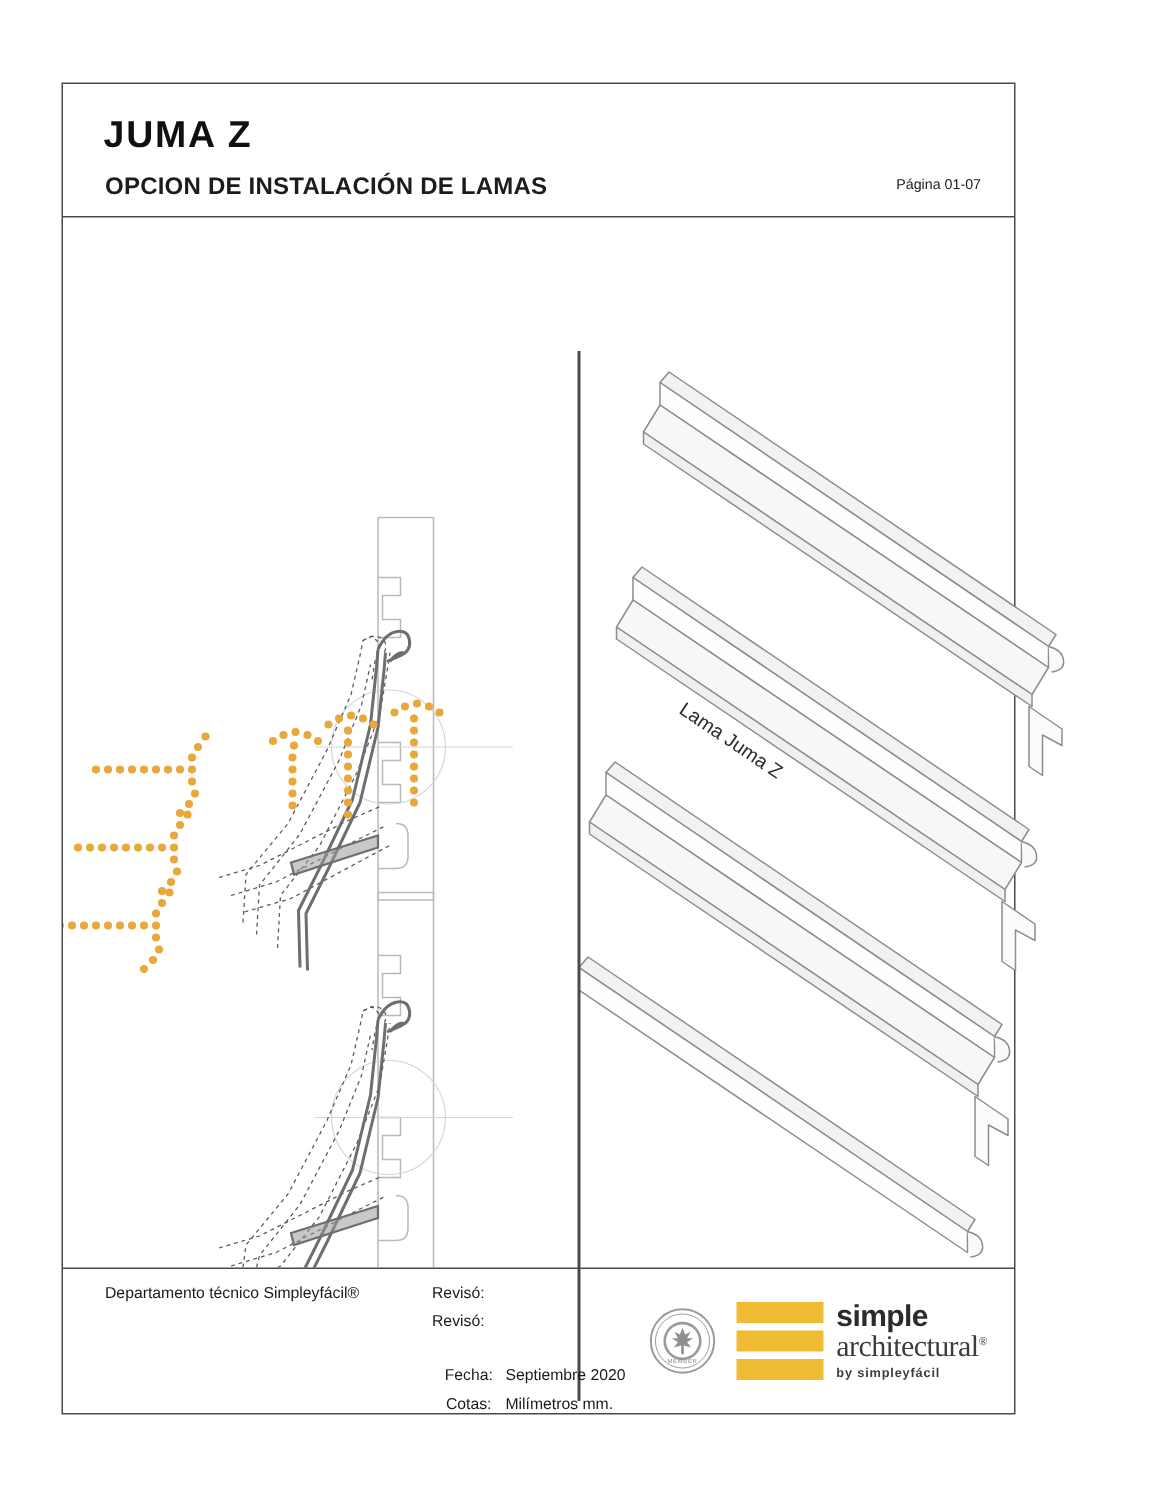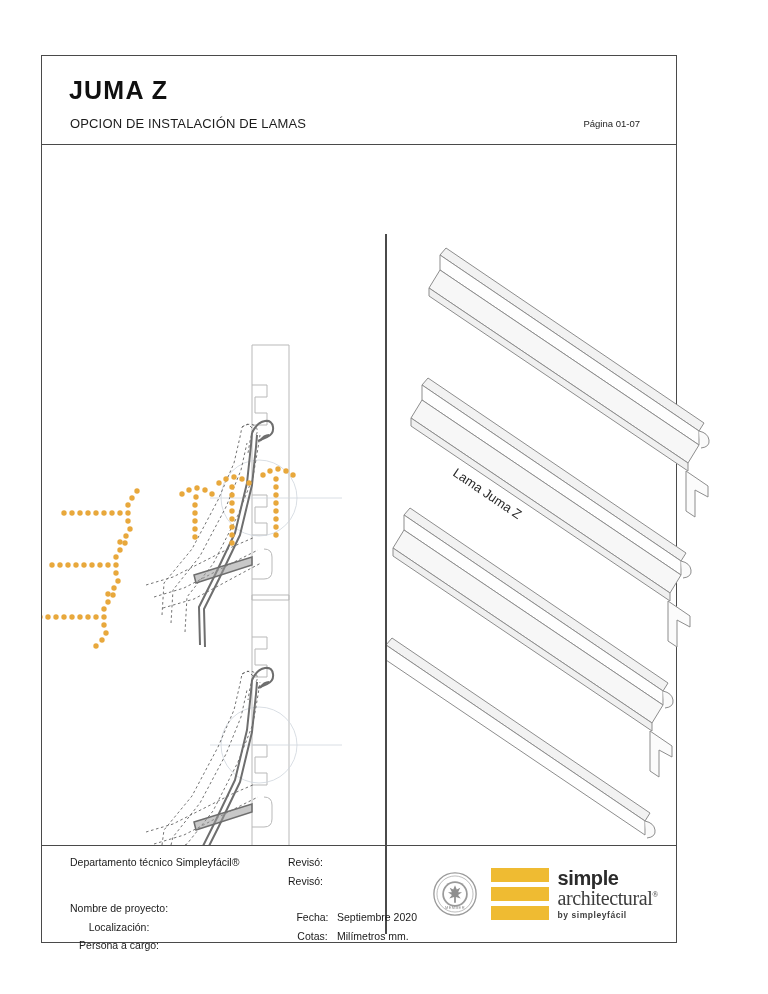--- a/index.html
+++ b/index.html
@@ -9,23 +9,23 @@
     -webkit-font-smoothing:antialiased;
   }
   .sheet{position:absolute;left:41px;top:55px;width:636px;height:888px;
          border:1.5px solid #4a4a4a;box-sizing:border-box;background:#fff;}
 
   
   .header{position:absolute;left:0;top:0;width:100%;height:89px;
           border-bottom:1.5px solid #4a4a4a;box-sizing:border-box;}
   .title{position:absolute;left:27px;top:20px;font-size:25px;font-weight:bold;
          letter-spacing:1.2px;color:#101010;}
-  .subtitle{position:absolute;left:28px;top:60px;font-size:13px;color:#1c1c1c;
-            letter-spacing:.15px;}
-  .page-no{position:absolute;right:36px;top:62px;font-size:9.5px;color:#1c1c1c;padding-left:16px;}
+  .subtitle{position:absolute;left:28px;top:60px;font-size:16px;color:#1c1c1c;
+            letter-spacing:.15px;font-weight:bold;}
+  .page-no{position:absolute;right:22px;top:62px;font-size:9.5px;color:#1c1c1c;padding-left:16px;}
 
   
   .draw{position:absolute;left:0;top:89px;width:100%;height:700px;}
   .divider{position:absolute;left:343px;top:89px;width:1.5px;height:700px;background:#4a4a4a;}
   .panel{position:absolute;top:0;height:100%;}
   .panel-left{left:0;width:343px;}
   .panel-right{left:344px;width:341px;}
   .panel svg{display:block;width:100%;height:100%;}
 
   
@@ -301,25 +301,20 @@
 
     <div class="f-col f-a">
       <div>Departamento técnico Simpleyfácil®</div>
     </div>
 
     <div class="f-col f-b">
       <div>Revisó:</div>
       <div>Revisó:</div>
     </div>
 
-    <div class="f-col f-c">
-      <div>Nombre de proyecto:</div>
-      <div>Localización:</div>
-      <div>Persona a cargo:</div>
-    </div>
 
     <div class="f-col f-d">
       <div class="row">
         <span class="k">Fecha:</span>
         <span>Septiembre  2020</span>
       </div>
       <div class="row">
         <span class="k">Cotas:</span>
         <span>Milímetros  mm.</span>
       </div>

